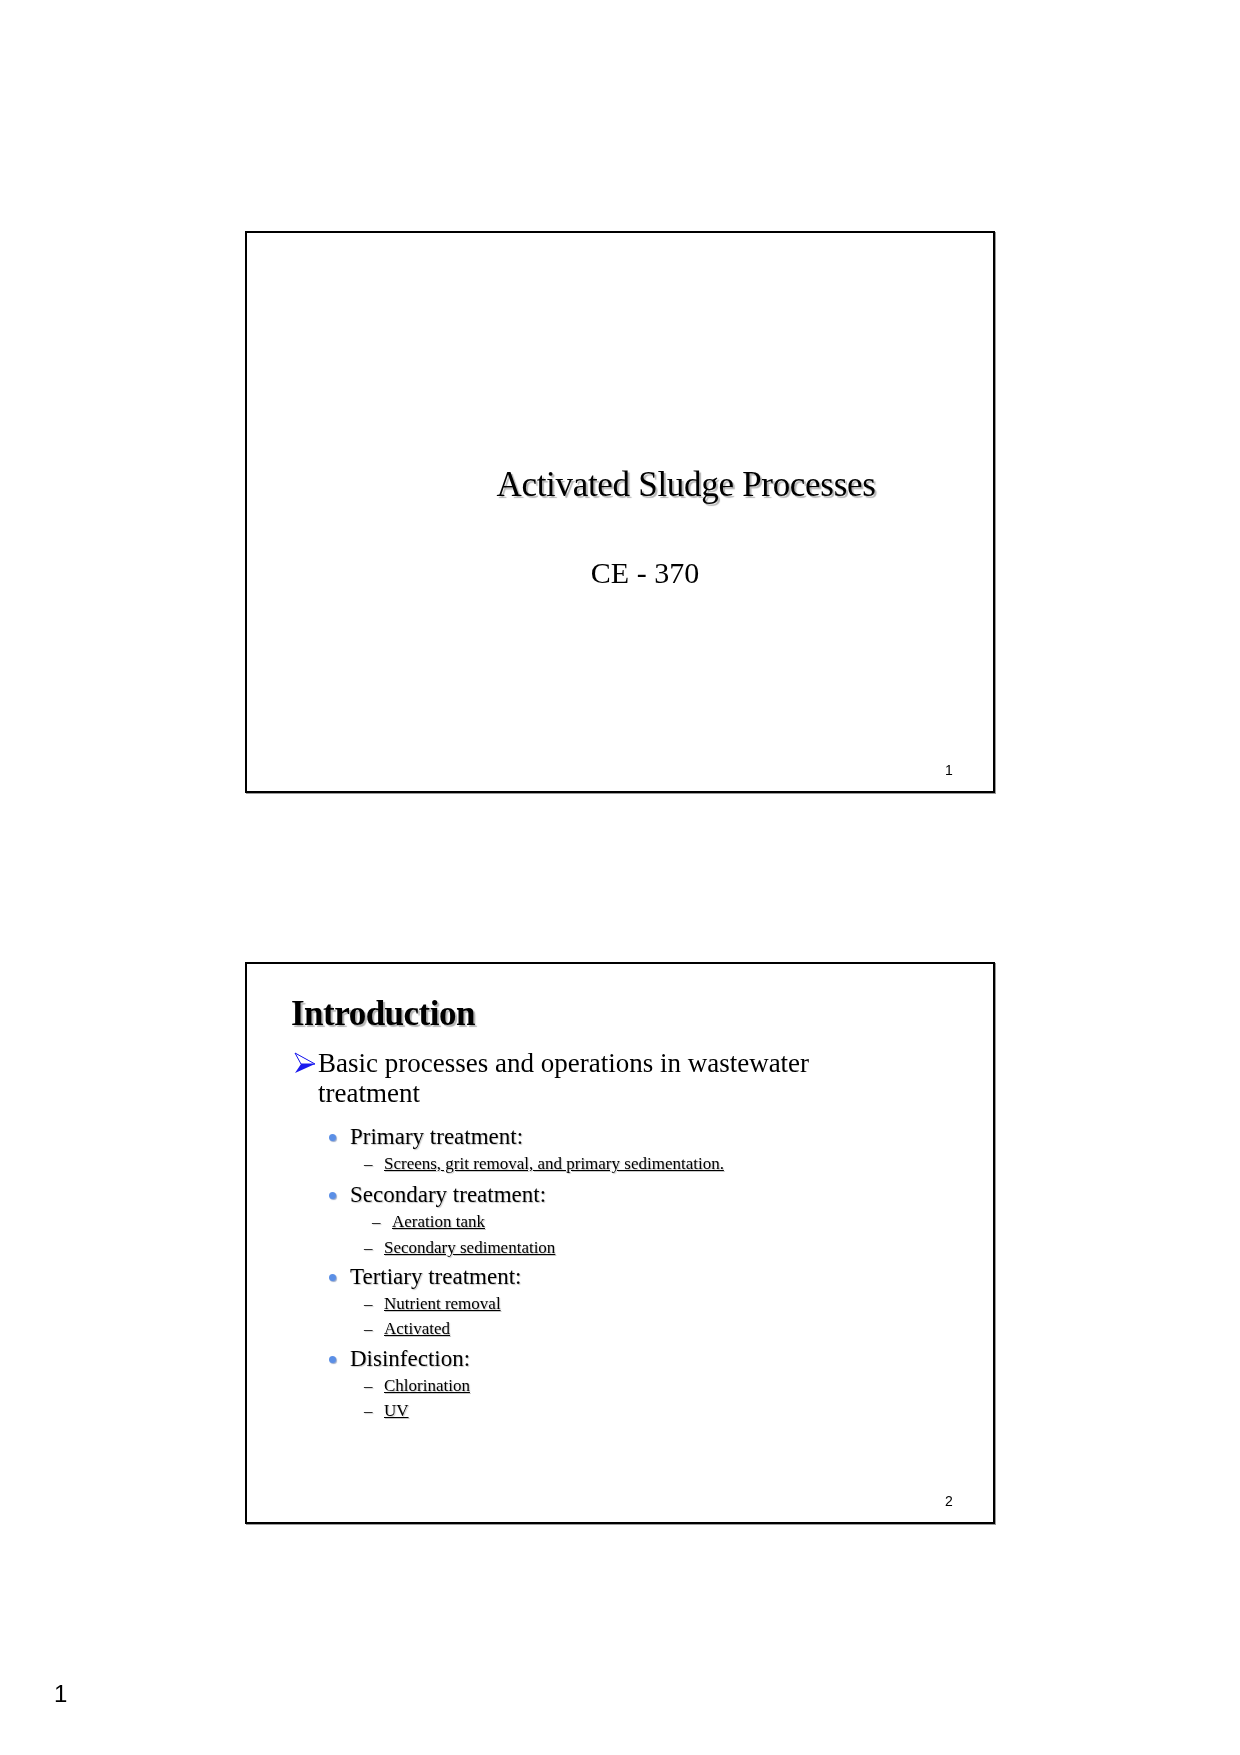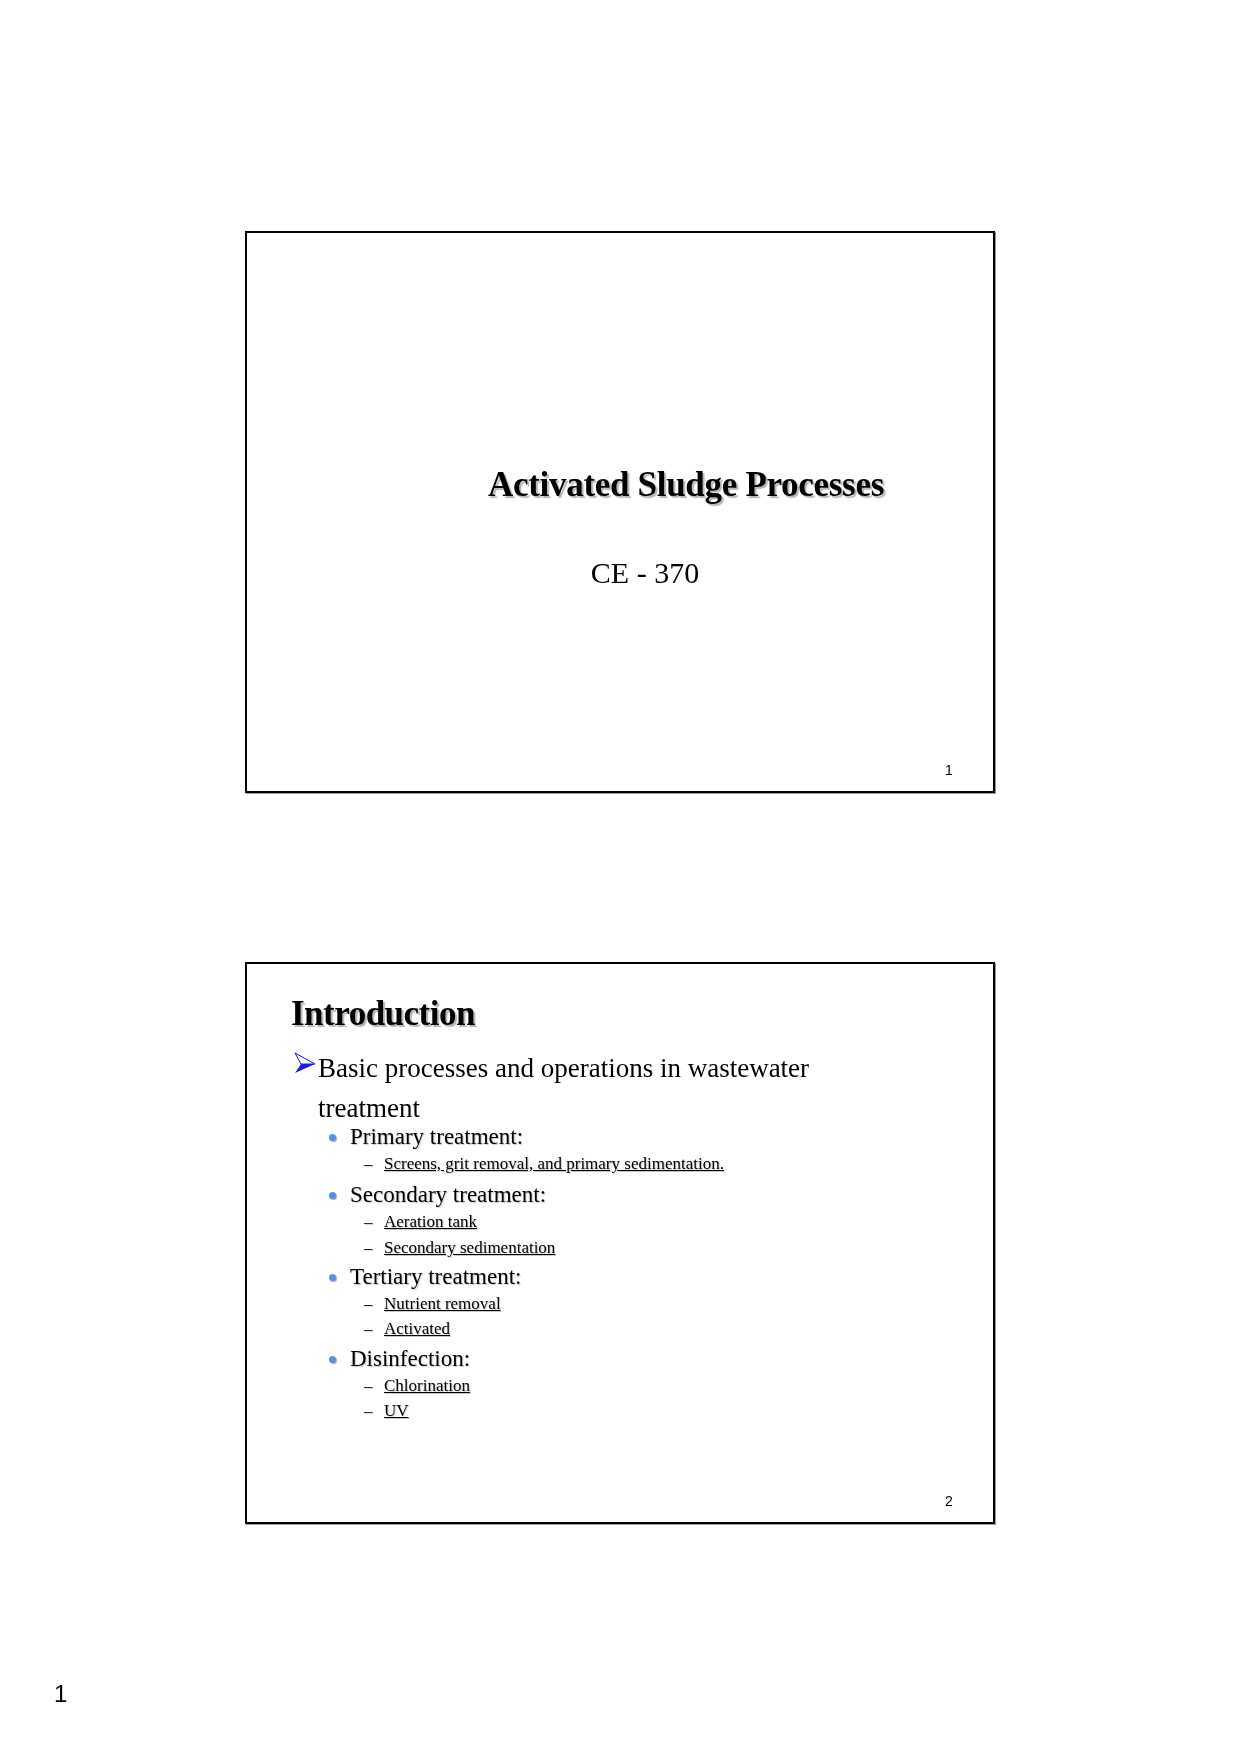--- a/index.html
+++ b/index.html
@@ -37,21 +37,21 @@
   }
 
   
   .title-main {
     position: absolute;
     left: 0;
     width: 878px;
     top: 232px;
     text-align: center;
     font-family: "Liberation Serif", serif;
-    font-weight: bold;
+    font-weight: normal;
     font-size: 35px;
     letter-spacing: -0.3px;
     text-shadow: 2px 2px 1px #b5b5b5;
     white-space: nowrap;
   }
   .subtitle {
     position: absolute;
     left: 0;
     width: 796px;
     top: 323px;
@@ -70,21 +70,21 @@
     letter-spacing: -0.5px;
     text-shadow: 2px 2px 1px #b5b5b5;
     white-space: nowrap;
   }
   .lvl1 {
     position: absolute;
     left: 45px;
     top: 84px;
     width: 600px;
     font-size: 27px;
-    line-height: 40px;
+    line-height: 30px;
   }
   .lvl1 .arrow {
     position: absolute;
     left: 2px;
     top: 4px;
     width: 22px;
     height: 22px;
   }
   .lvl1 .text {
     display: block;
@@ -157,21 +157,21 @@
     <span class="text">Primary treatment:</span>
   </div>
   <div class="lvl3" style="top:190px;">
     <span class="dash">–</span><span>Screens, grit removal, and primary sedimentation.</span>
   </div>
 
   <div class="lvl2" style="top:218px;">
     <span class="dot"></span>
     <span class="text">Secondary treatment:</span>
   </div>
-  <div class="lvl3" style="top:248px;">
+  <div class="lvl3" style="top:248px;margin-left:8px;">
     <span class="dash">–</span><span>Aeration tank</span>
   </div>
   <div class="lvl3" style="top:274px;">
     <span class="dash">–</span><span>Secondary sedimentation</span>
   </div>
 
   <div class="lvl2" style="top:300px;">
     <span class="dot"></span>
     <span class="text">Tertiary treatment:</span>
   </div>

